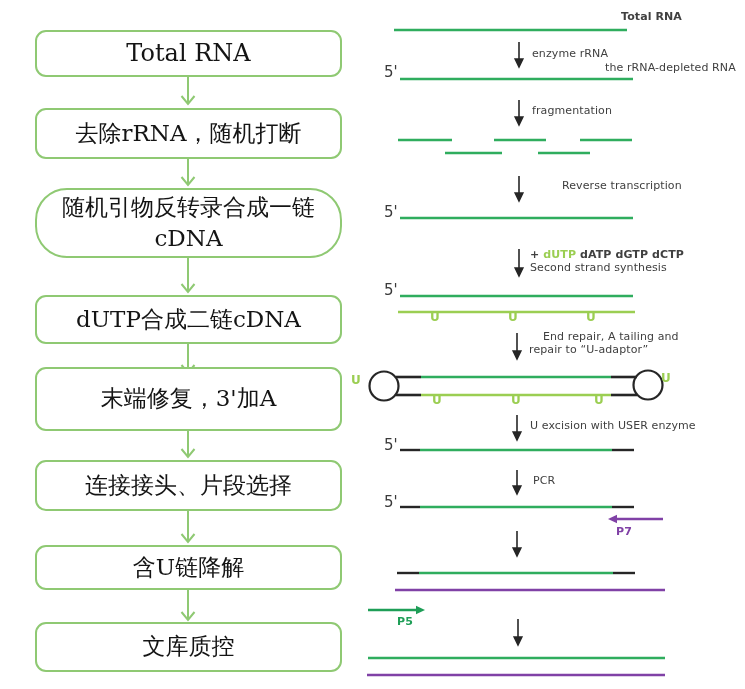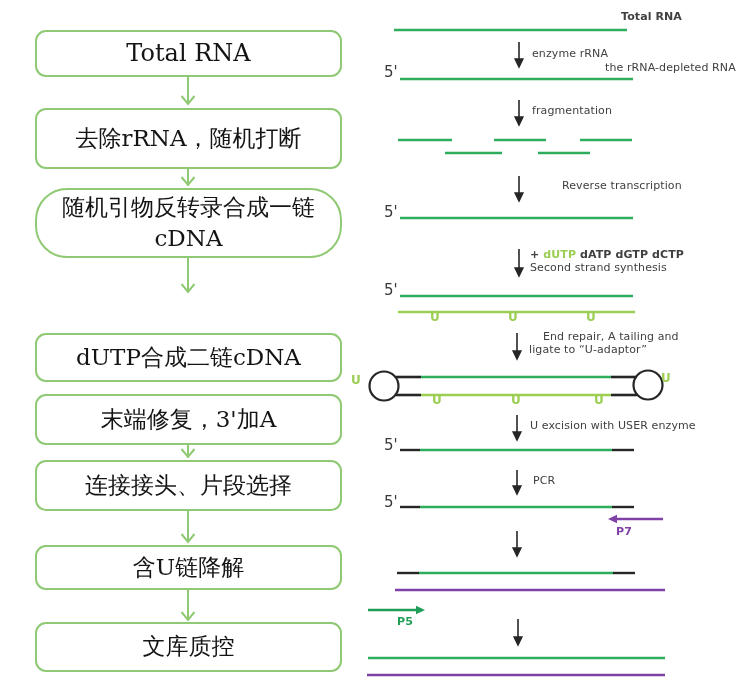--- a/index.html
+++ b/index.html
@@ -21,24 +21,24 @@
     display:flex;align-items:center;justify-content:center;
     text-align:center;
     font-family:"DejaVu Serif","Liberation Serif",serif;
     color:#141414;
     font-size:23px;
     line-height:1.35;
     box-sizing:border-box;
     padding:0 10px;
   }
   .b1{top:30px;height:47px;font-size:24px;}
-  .b2{top:108px;height:61px;}
+  .b2{top:108px;height:51px;}
   .b3{top:188px;height:70px;border-radius:32px;}
-  .b4{top:295px;height:49px;margin-top:38px;}
-  .b5{top:394px;height:51px;}
+  .b4{top:295px;height:49px;}
+  .b5{top:367px;height:64px;}
   .b6{top:460px;height:51px;}
   .b7{top:545px;height:45px;}
   .b8{top:622px;height:50px;}
   
   .lbl{
     position:absolute;
     font-size:11px;
     color:#404040;
     white-space:nowrap;
     letter-spacing:0.1px;
@@ -233,21 +233,21 @@
 
   <span class="lbl" style="left:530px;top:248px;font-weight:bold;"><span>+</span> <span class="green-t">dUTP</span> <span>dATP dGTP dCTP</span></span>
   <span class="lbl" style="left:530px;top:261px;">Second strand synthesis</span>
   <span class="fiveprime" style="left:384px;top:281px;">5'</span>
 
   <span class="uglyph" style="left:430px;top:310px;">U</span>
   <span class="uglyph" style="left:508px;top:310px;">U</span>
   <span class="uglyph" style="left:586px;top:310px;">U</span>
 
   <span class="lbl" style="left:529px;top:330px;margin-left:14px;">End repair, A tailing  and</span>
-  <span class="lbl" style="left:529px;top:343px;">ligate to “U-adaptor”</span>
+  <span class="lbl" style="left:529px;top:343px;">repair to “U-adaptor”</span>
 
   <span class="uglyph" style="left:351px;top:373px;">U</span>
   <span class="uglyph" style="left:661px;top:371px;">U</span>
   <span class="uglyph" style="left:432px;top:393px;">U</span>
   <span class="uglyph" style="left:511px;top:393px;">U</span>
   <span class="uglyph" style="left:594px;top:393px;">U</span>
 
   <span class="lbl" style="left:530px;top:419px;">U excision with USER enzyme</span>
   <span class="fiveprime" style="left:384px;top:436px;">5'</span>
   <span class="lbl" style="left:533px;top:474px;">PCR</span>

